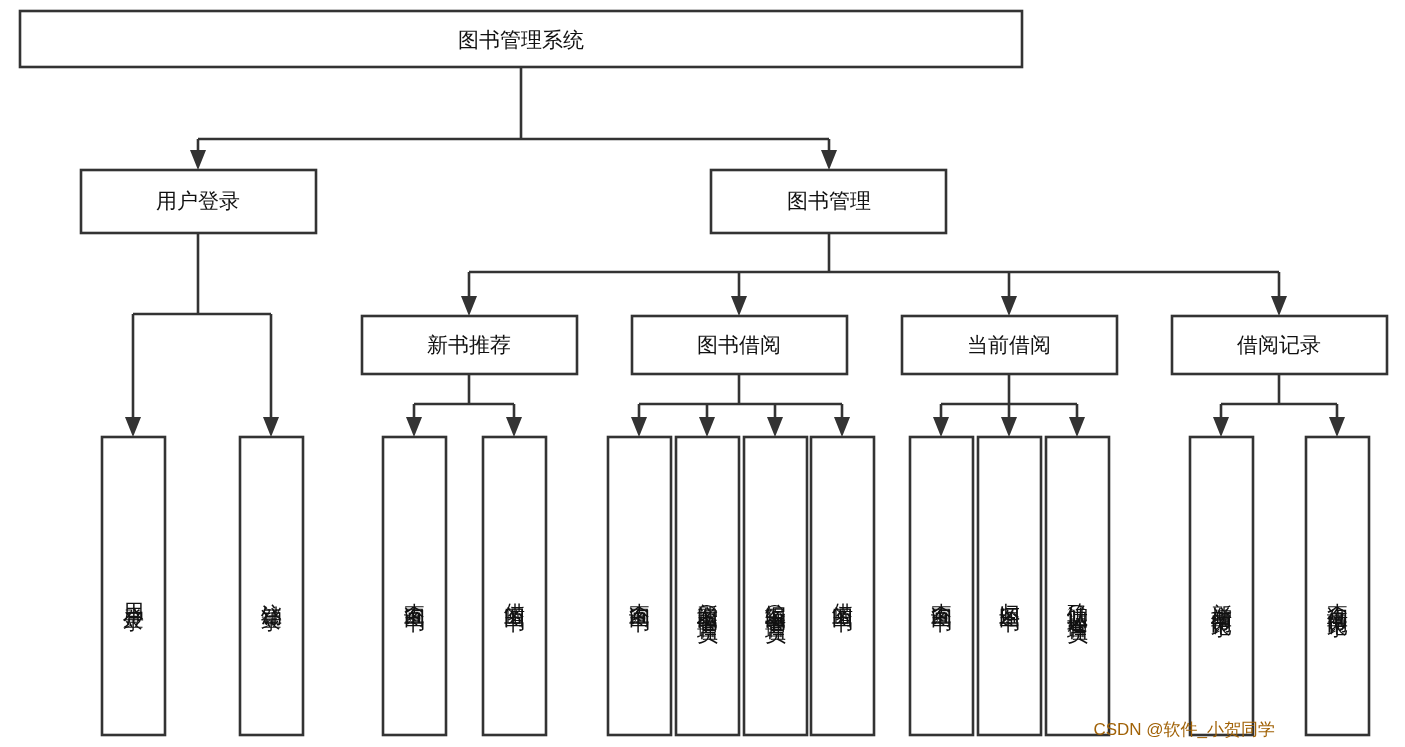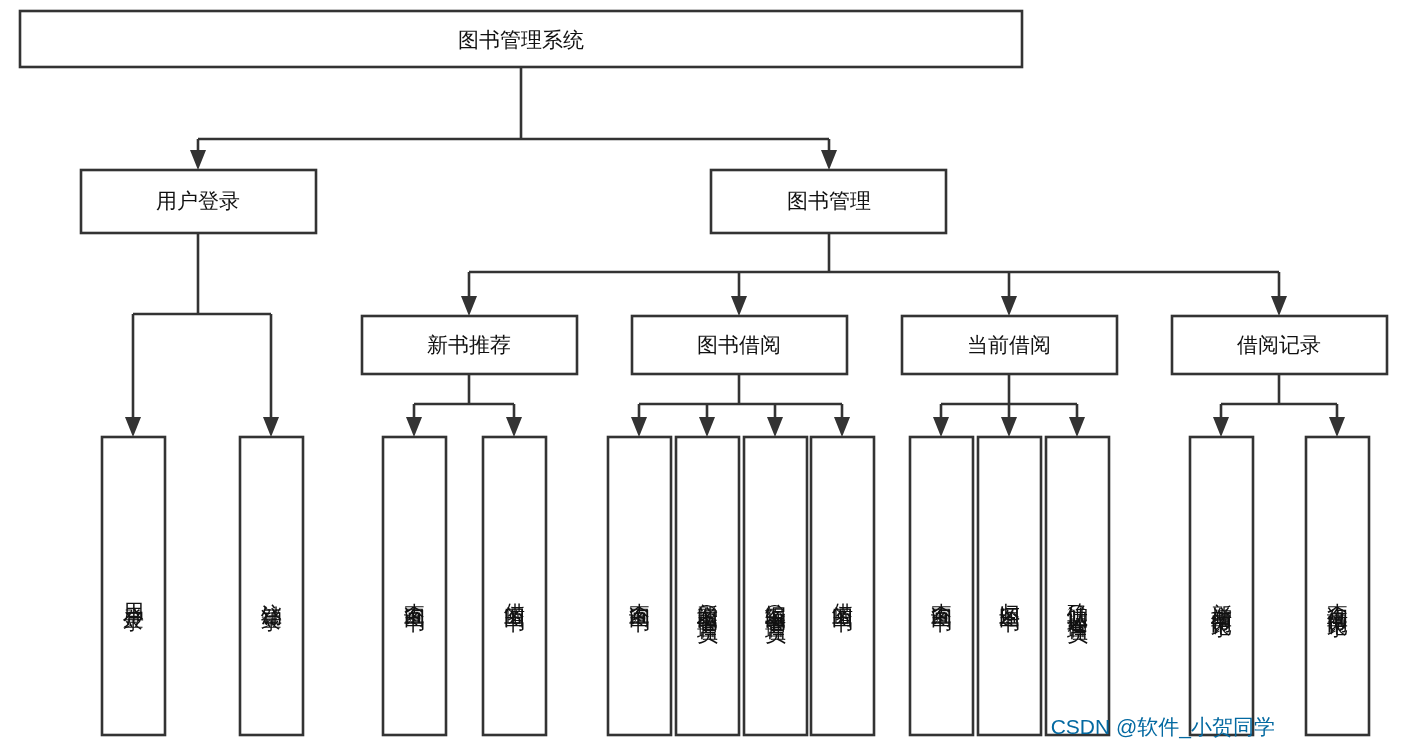--- a/index.html
+++ b/index.html
@@ -56,22 +56,22 @@
     writing-mode: vertical-rl;
     text-orientation: upright;
     letter-spacing: 3px;
     dominant-baseline: central;
   }
   .watermark {
     position: absolute;
     right: 14px;
     bottom: 6px;
     font-family: "Liberation Sans", "DejaVu Sans", sans-serif;
-    font-size: 21px;
-    color: #0369a1;
+    font-size: 17px;
+    color: #a16207;
     white-space: nowrap;
     pointer-events: none;
     margin-left: 15px;
   }
 </style>
 </head>
 <body>
 
 <div id="diagram-root">
 

